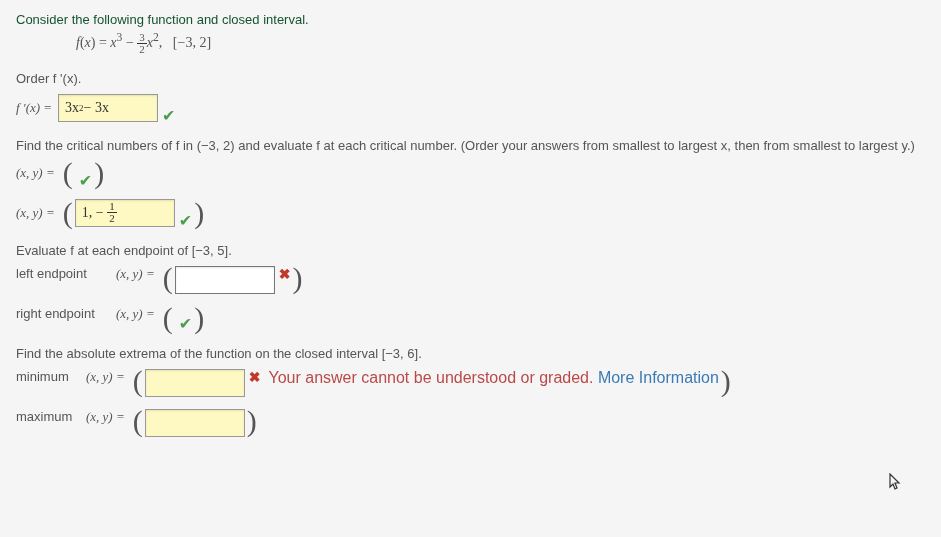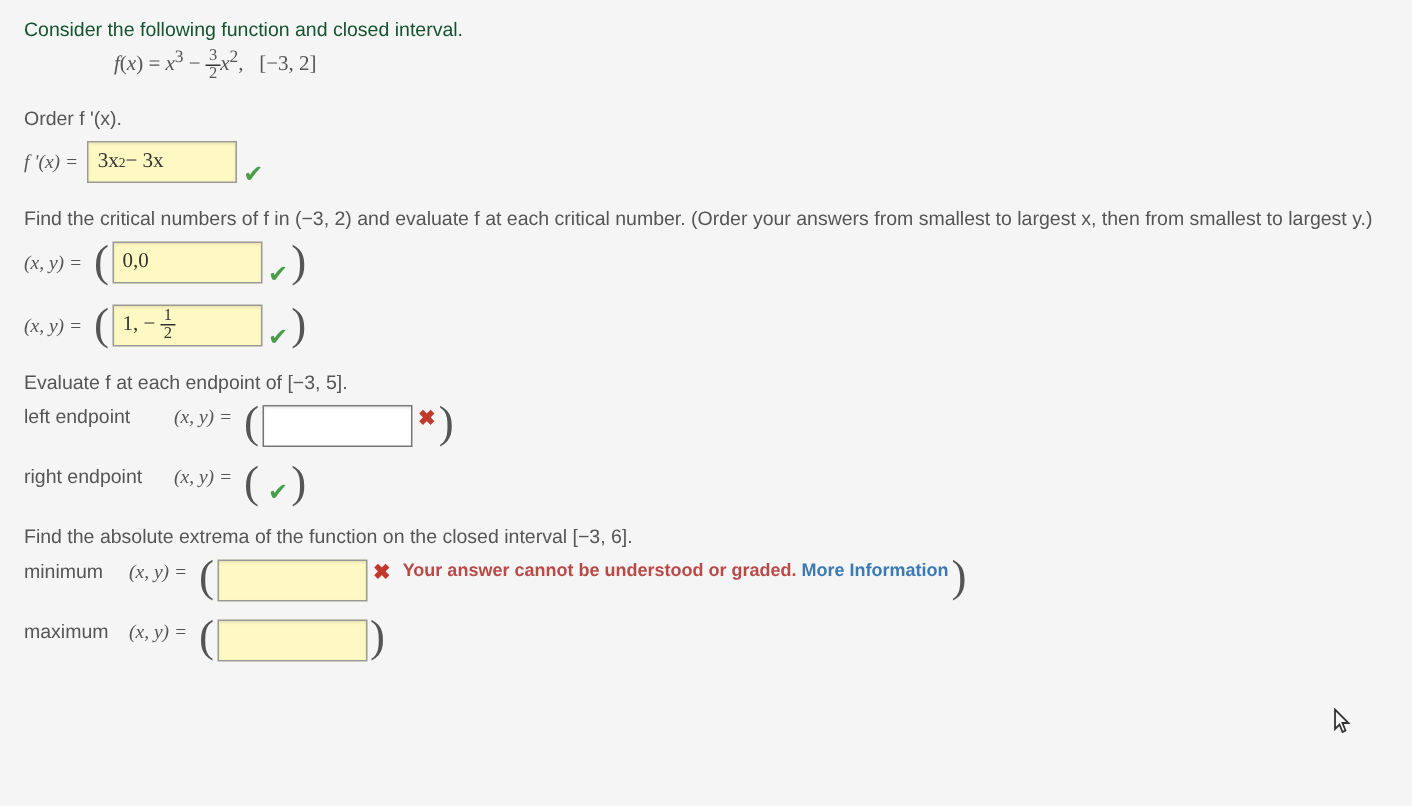--- a/index.html
+++ b/index.html
@@ -28,21 +28,21 @@
       font-family: 'Times New Roman', serif;
       font-size: 14px;
       color: #333;
       display: inline-flex;
       align-items: center;
       box-shadow: inset 0 1px 2px rgba(0,0,0,0.1);
     }
     .paren { font-size: 30px; font-family: 'Times New Roman', serif; color: #555; line-height: 0.8; padding: 0 2px; }
     .check { color: #4a9d4a; font-size: 16px; margin-left: 4px; position: relative; top: 8px; }
     .cross { color: #c0392b; font-size: 14px; font-weight: bold; margin-left: 4px; }
-    .feedback { color: #b94a48; font-size: 12px; margin-left: 8px; font-weight: bold; }
+    .feedback { color: #b94a48; font-size: 16px; margin-left: 8px; }
     .more-link { color: #3b7ab5; cursor: pointer; }
     .frac { display: inline-flex; flex-direction: column; align-items: center; font-size: 11px; line-height: 1; vertical-align: middle; font-family: 'Times New Roman', serif; }
     .frac .num { border-bottom: 1px solid #333; padding: 0 2px; }
     .frac .den { padding: 0 2px; }
     .endpoint-row { display: flex; align-items: flex-start; margin-bottom: 12px; color: #555; }
     .endpoint-label { width: 100px; }
     .cursor-icon { position: absolute; right: 38px; bottom: 42px; font-size: 16px; color: #333; }
     .deriv-box .sup { font-size: 9px; vertical-align: super; }
   </style>
 </head>
@@ -66,21 +66,20 @@
     <span class="input-box deriv-box">3x<span class="sup">2</span> − 3x</span>
     <span class="check">✔</span>
   </div>
 </div>
 
 <div class="section">
   <div class="prompt">Find the critical numbers of f in (−3, 2) and evaluate f at each critical number. (Order your answers from smallest to largest x, then from smallest to largest y.)</div>
   <div class="answer-row">
     <span class="eq-label">(x, y) = </span>
     <span class="paren">(</span>
-    <span class="input-box">0,0</span>
     <span class="check">✔</span>
     <span class="paren">)</span>
   </div>
   <div class="answer-row">
     <span class="eq-label">(x, y) = </span>
     <span class="paren">(</span>
     <span class="input-box">1, −&nbsp;<span class="frac">
           <span class="num">1</span>
           <span class="den">2</span>
         </span></span>

